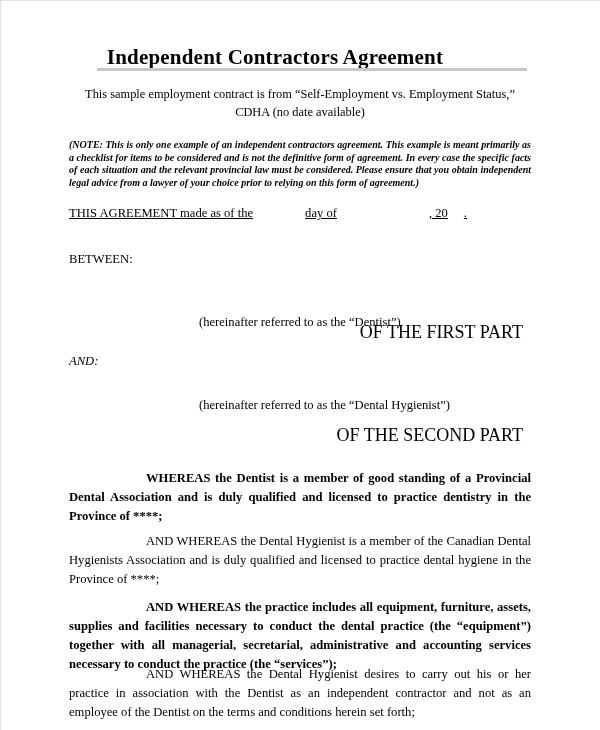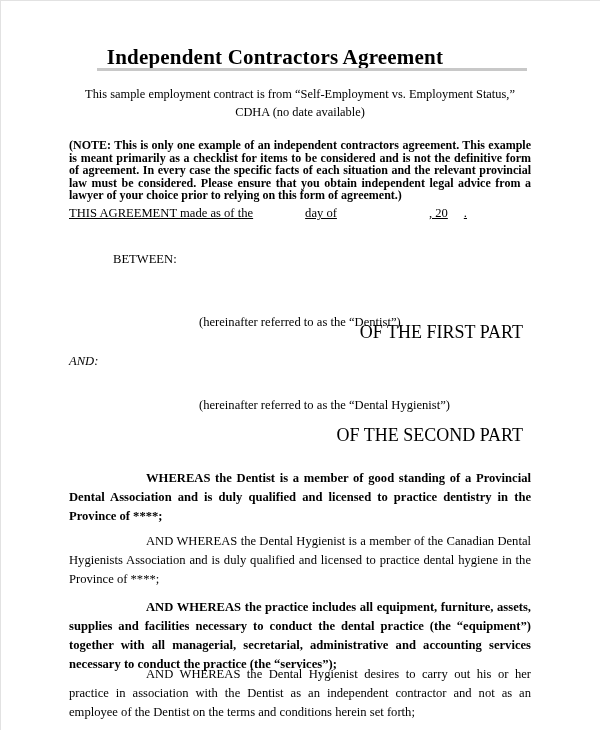--- a/index.html
+++ b/index.html
@@ -51,24 +51,25 @@
     width: 462px;
     text-align: center;
     font-size: 12.4px;
     line-height: 18px;
   }
   .note {
     position: absolute;
     left: 68px;
     top: 138px;
     width: 462px;
-    font-size: 12px;
+    font-size: 10px;
     font-weight: bold;
     line-height: 12.6px;
     text-align: justify;
+    font-style: italic;
   }
   .agreement-line {
     position: absolute;
     left: 68px;
     top: 203px;
     width: 462px;
     font-size: 12.6px;
     line-height: 18px;
     white-space: pre;
     text-decoration: underline;
@@ -78,21 +79,21 @@
   }
   .blank-day { width: 52px; }
   .blank-month { width: 92px; }
   .blank-year { width: 16px; }
   .party-label {
     position: absolute;
     left: 68px;
     font-size: 12.6px;
     line-height: 18px;
   }
-  .party-label.between { top: 249px; margin-left: 44px; }
+  .party-label.between { top: 249px; }
   .party-label.and { top: 351px; font-style: italic; }
   .hereinafter {
     position: absolute;
     left: 198px;
     font-size: 12.6px;
     line-height: 18px;
   }
   .hereinafter.first { top: 292px; margin-top: 20px; }
   .hereinafter.second { top: 395px; }
   .part-line {

